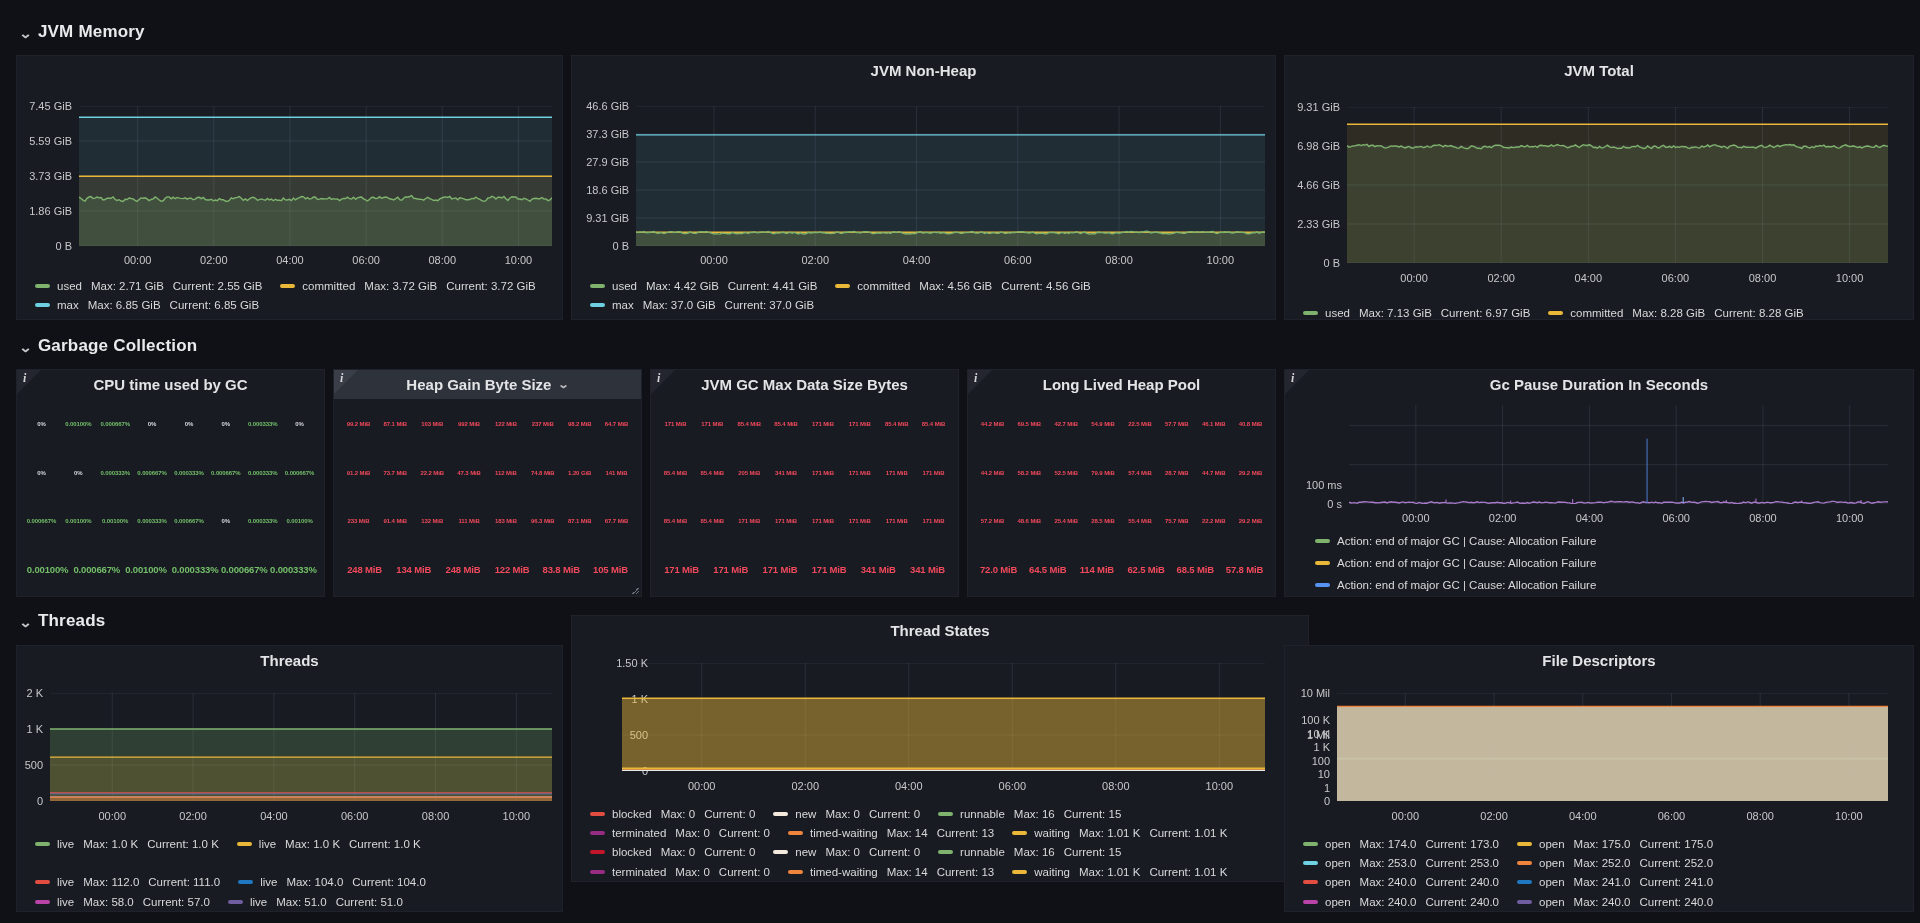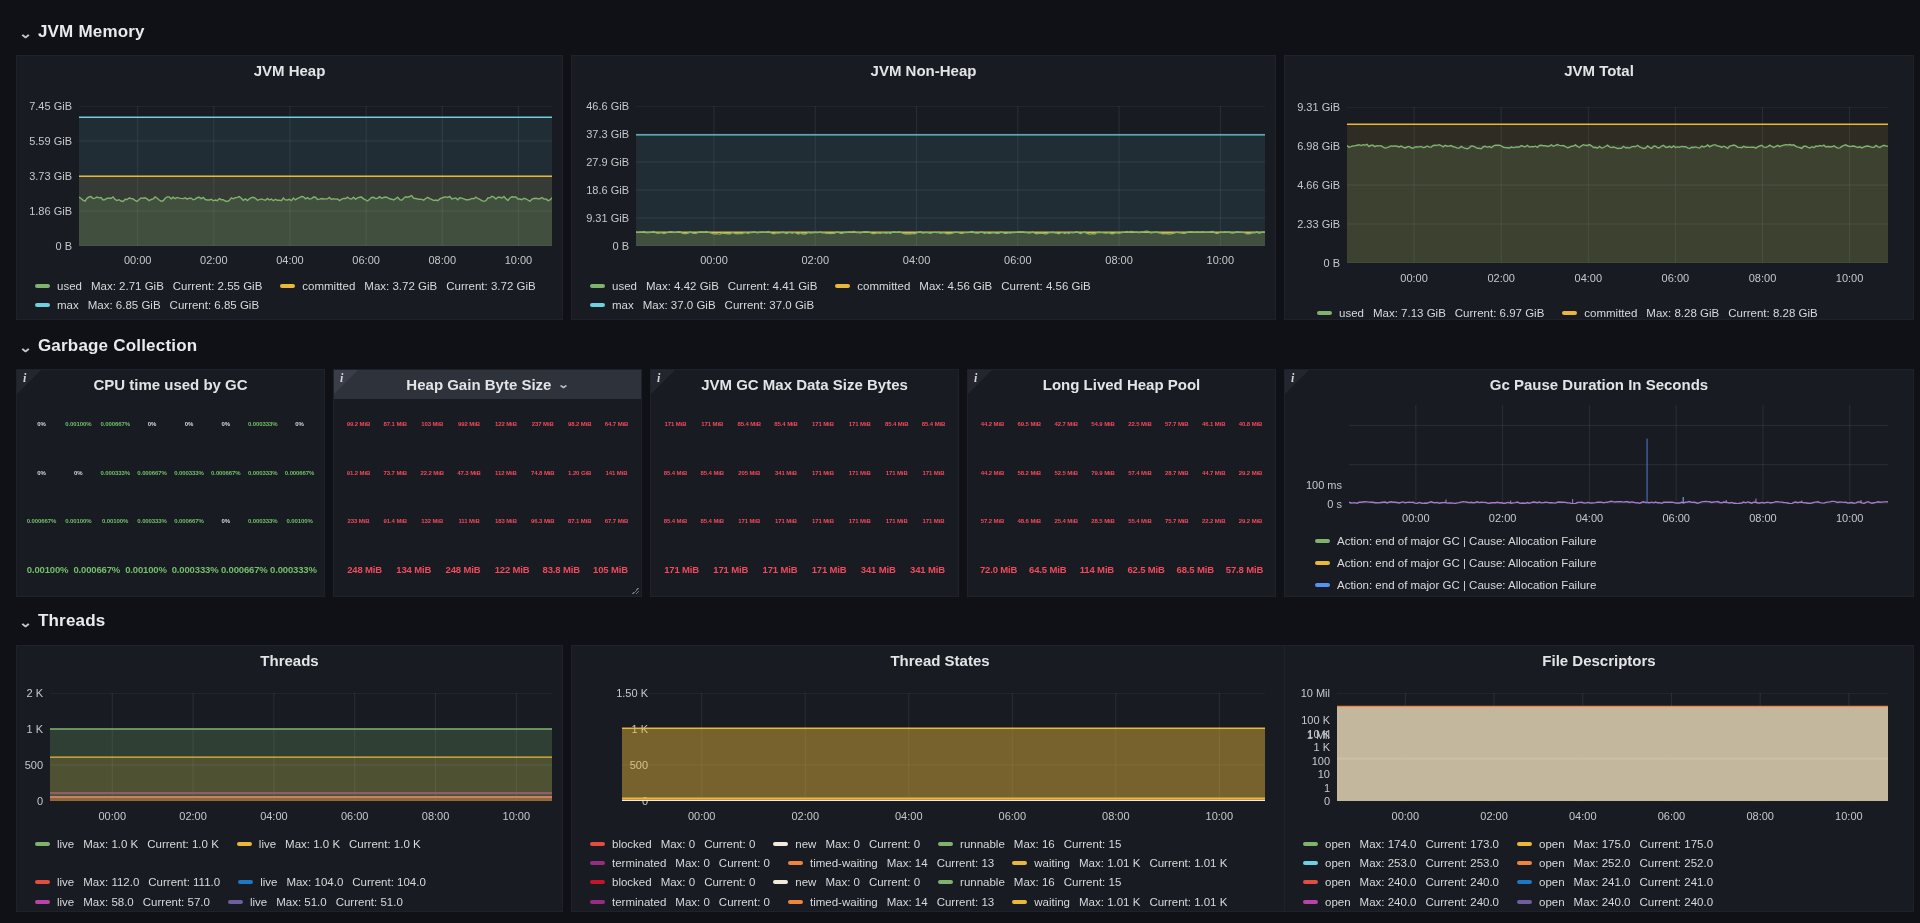--- a/index.html
+++ b/index.html
@@ -73,23 +73,20 @@
 </head>
 <body>
 
 <div class="dashboard">
 
   <div class="section-header" style="top:22px">
     <span class="chev">⌄</span>
     <span class="sec-title">JVM Memory</span>
   </div>
   <div class="panel" style="left:16px;  top:55px; width:547px; height:265px">
-      <div class="panel-header">
-        <span class="panel-title">JVM Heap</span>
-      </div>
       <div class="ylabel" style="right: 490px; top: 190px;">0 B</div>
       <div class="ylabel" style="right: 490px; top: 155px;">1.86 GiB</div>
       <div class="ylabel" style="right: 490px; top: 120px;">3.73 GiB</div>
       <div class="ylabel" style="right: 490px; top: 85px;">5.59 GiB</div>
       <div class="ylabel" style="right: 490px; top: 50px;">7.45 GiB</div>
       <div class="xlabel" style="left: 120.652px; top: 204px;">00:00</div>
       <div class="xlabel" style="left: 196.805px; top: 204px;">02:00</div>
       <div class="xlabel" style="left: 272.958px; top: 204px;">04:00</div>
       <div class="xlabel" style="left: 349.111px; top: 204px;">06:00</div>
       <div class="xlabel" style="left: 425.264px; top: 204px;">08:00</div>
@@ -212,21 +209,21 @@
         <line x1="154.18499999999997" y1="0" x2="154.18499999999997" y2="156" stroke="rgba(210,220,255,0.10)" stroke-width="1"></line>
         <line x1="241.286" y1="0" x2="241.286" y2="156" stroke="rgba(210,220,255,0.10)" stroke-width="1"></line>
         <line x1="328.387" y1="0" x2="328.387" y2="156" stroke="rgba(210,220,255,0.10)" stroke-width="1"></line>
         <line x1="415.488" y1="0" x2="415.488" y2="156" stroke="rgba(210,220,255,0.10)" stroke-width="1"></line>
         <line x1="502.589" y1="0" x2="502.589" y2="156" stroke="rgba(210,220,255,0.10)" stroke-width="1"></line>
         <path d="M0,156 L0.0,17.2 L2.0,17.2 L4.0,17.2 L6.0,17.2 L8.0,17.2 L10.0,17.2 L12.0,17.2 L14.0,17.2 L16.0,17.2 L18.0,17.2 L20.0,17.2 L22.0,17.2 L24.0,17.2 L26.0,17.2 L28.1,17.2 L30.1,17.2 L32.1,17.2 L34.1,17.2 L36.1,17.2 L38.1,17.2 L40.1,17.2 L42.1,17.2 L44.1,17.2 L46.1,17.2 L48.1,17.2 L50.1,17.2 L52.1,17.2 L54.1,17.2 L56.1,17.2 L58.1,17.2 L60.1,17.2 L62.1,17.2 L64.1,17.2 L66.1,17.2 L68.1,17.2 L70.1,17.2 L72.1,17.2 L74.1,17.2 L76.1,17.2 L78.1,17.2 L80.1,17.2 L82.2,17.2 L84.2,17.2 L86.2,17.2 L88.2,17.2 L90.2,17.2 L92.2,17.2 L94.2,17.2 L96.2,17.2 L98.2,17.2 L100.2,17.2 L102.2,17.2 L104.2,17.2 L106.2,17.2 L108.2,17.2 L110.2,17.2 L112.2,17.2 L114.2,17.2 L116.2,17.2 L118.2,17.2 L120.2,17.2 L122.2,17.2 L124.2,17.2 L126.2,17.2 L128.2,17.2 L130.2,17.2 L132.2,17.2 L134.2,17.2 L136.3,17.2 L138.3,17.2 L140.3,17.2 L142.3,17.2 L144.3,17.2 L146.3,17.2 L148.3,17.2 L150.3,17.2 L152.3,17.2 L154.3,17.2 L156.3,17.2 L158.3,17.2 L160.3,17.2 L162.3,17.2 L164.3,17.2 L166.3,17.2 L168.3,17.2 L170.3,17.2 L172.3,17.2 L174.3,17.2 L176.3,17.2 L178.3,17.2 L180.3,17.2 L182.3,17.2 L184.3,17.2 L186.3,17.2 L188.3,17.2 L190.4,17.2 L192.4,17.2 L194.4,17.2 L196.4,17.2 L198.4,17.2 L200.4,17.2 L202.4,17.2 L204.4,17.2 L206.4,17.2 L208.4,17.2 L210.4,17.2 L212.4,17.2 L214.4,17.2 L216.4,17.2 L218.4,17.2 L220.4,17.2 L222.4,17.2 L224.4,17.2 L226.4,17.2 L228.4,17.2 L230.4,17.2 L232.4,17.2 L234.4,17.2 L236.4,17.2 L238.4,17.2 L240.4,17.2 L242.4,17.2 L244.5,17.2 L246.5,17.2 L248.5,17.2 L250.5,17.2 L252.5,17.2 L254.5,17.2 L256.5,17.2 L258.5,17.2 L260.5,17.2 L262.5,17.2 L264.5,17.2 L266.5,17.2 L268.5,17.2 L270.5,17.2 L272.5,17.2 L274.5,17.2 L276.5,17.2 L278.5,17.2 L280.5,17.2 L282.5,17.2 L284.5,17.2 L286.5,17.2 L288.5,17.2 L290.5,17.2 L292.5,17.2 L294.5,17.2 L296.5,17.2 L298.6,17.2 L300.6,17.2 L302.6,17.2 L304.6,17.2 L306.6,17.2 L308.6,17.2 L310.6,17.2 L312.6,17.2 L314.6,17.2 L316.6,17.2 L318.6,17.2 L320.6,17.2 L322.6,17.2 L324.6,17.2 L326.6,17.2 L328.6,17.2 L330.6,17.2 L332.6,17.2 L334.6,17.2 L336.6,17.2 L338.6,17.2 L340.6,17.2 L342.6,17.2 L344.6,17.2 L346.6,17.2 L348.6,17.2 L350.6,17.2 L352.7,17.2 L354.7,17.2 L356.7,17.2 L358.7,17.2 L360.7,17.2 L362.7,17.2 L364.7,17.2 L366.7,17.2 L368.7,17.2 L370.7,17.2 L372.7,17.2 L374.7,17.2 L376.7,17.2 L378.7,17.2 L380.7,17.2 L382.7,17.2 L384.7,17.2 L386.7,17.2 L388.7,17.2 L390.7,17.2 L392.7,17.2 L394.7,17.2 L396.7,17.2 L398.7,17.2 L400.7,17.2 L402.7,17.2 L404.7,17.2 L406.8,17.2 L408.8,17.2 L410.8,17.2 L412.8,17.2 L414.8,17.2 L416.8,17.2 L418.8,17.2 L420.8,17.2 L422.8,17.2 L424.8,17.2 L426.8,17.2 L428.8,17.2 L430.8,17.2 L432.8,17.2 L434.8,17.2 L436.8,17.2 L438.8,17.2 L440.8,17.2 L442.8,17.2 L444.8,17.2 L446.8,17.2 L448.8,17.2 L450.8,17.2 L452.8,17.2 L454.8,17.2 L456.8,17.2 L458.8,17.2 L460.9,17.2 L462.9,17.2 L464.9,17.2 L466.9,17.2 L468.9,17.2 L470.9,17.2 L472.9,17.2 L474.9,17.2 L476.9,17.2 L478.9,17.2 L480.9,17.2 L482.9,17.2 L484.9,17.2 L486.9,17.2 L488.9,17.2 L490.9,17.2 L492.9,17.2 L494.9,17.2 L496.9,17.2 L498.9,17.2 L500.9,17.2 L502.9,17.2 L504.9,17.2 L506.9,17.2 L508.9,17.2 L510.9,17.2 L512.9,17.2 L515.0,17.2 L517.0,17.2 L519.0,17.2 L521.0,17.2 L523.0,17.2 L525.0,17.2 L527.0,17.2 L529.0,17.2 L531.0,17.2 L533.0,17.2 L535.0,17.2 L537.0,17.2 L539.0,17.2 L541.0,17.2 L541,156 Z" fill="#EAB839" fill-opacity="0.11" stroke="none"></path>
         <path d="M0.0,17.2 L2.0,17.2 L4.0,17.2 L6.0,17.2 L8.0,17.2 L10.0,17.2 L12.0,17.2 L14.0,17.2 L16.0,17.2 L18.0,17.2 L20.0,17.2 L22.0,17.2 L24.0,17.2 L26.0,17.2 L28.1,17.2 L30.1,17.2 L32.1,17.2 L34.1,17.2 L36.1,17.2 L38.1,17.2 L40.1,17.2 L42.1,17.2 L44.1,17.2 L46.1,17.2 L48.1,17.2 L50.1,17.2 L52.1,17.2 L54.1,17.2 L56.1,17.2 L58.1,17.2 L60.1,17.2 L62.1,17.2 L64.1,17.2 L66.1,17.2 L68.1,17.2 L70.1,17.2 L72.1,17.2 L74.1,17.2 L76.1,17.2 L78.1,17.2 L80.1,17.2 L82.2,17.2 L84.2,17.2 L86.2,17.2 L88.2,17.2 L90.2,17.2 L92.2,17.2 L94.2,17.2 L96.2,17.2 L98.2,17.2 L100.2,17.2 L102.2,17.2 L104.2,17.2 L106.2,17.2 L108.2,17.2 L110.2,17.2 L112.2,17.2 L114.2,17.2 L116.2,17.2 L118.2,17.2 L120.2,17.2 L122.2,17.2 L124.2,17.2 L126.2,17.2 L128.2,17.2 L130.2,17.2 L132.2,17.2 L134.2,17.2 L136.3,17.2 L138.3,17.2 L140.3,17.2 L142.3,17.2 L144.3,17.2 L146.3,17.2 L148.3,17.2 L150.3,17.2 L152.3,17.2 L154.3,17.2 L156.3,17.2 L158.3,17.2 L160.3,17.2 L162.3,17.2 L164.3,17.2 L166.3,17.2 L168.3,17.2 L170.3,17.2 L172.3,17.2 L174.3,17.2 L176.3,17.2 L178.3,17.2 L180.3,17.2 L182.3,17.2 L184.3,17.2 L186.3,17.2 L188.3,17.2 L190.4,17.2 L192.4,17.2 L194.4,17.2 L196.4,17.2 L198.4,17.2 L200.4,17.2 L202.4,17.2 L204.4,17.2 L206.4,17.2 L208.4,17.2 L210.4,17.2 L212.4,17.2 L214.4,17.2 L216.4,17.2 L218.4,17.2 L220.4,17.2 L222.4,17.2 L224.4,17.2 L226.4,17.2 L228.4,17.2 L230.4,17.2 L232.4,17.2 L234.4,17.2 L236.4,17.2 L238.4,17.2 L240.4,17.2 L242.4,17.2 L244.5,17.2 L246.5,17.2 L248.5,17.2 L250.5,17.2 L252.5,17.2 L254.5,17.2 L256.5,17.2 L258.5,17.2 L260.5,17.2 L262.5,17.2 L264.5,17.2 L266.5,17.2 L268.5,17.2 L270.5,17.2 L272.5,17.2 L274.5,17.2 L276.5,17.2 L278.5,17.2 L280.5,17.2 L282.5,17.2 L284.5,17.2 L286.5,17.2 L288.5,17.2 L290.5,17.2 L292.5,17.2 L294.5,17.2 L296.5,17.2 L298.6,17.2 L300.6,17.2 L302.6,17.2 L304.6,17.2 L306.6,17.2 L308.6,17.2 L310.6,17.2 L312.6,17.2 L314.6,17.2 L316.6,17.2 L318.6,17.2 L320.6,17.2 L322.6,17.2 L324.6,17.2 L326.6,17.2 L328.6,17.2 L330.6,17.2 L332.6,17.2 L334.6,17.2 L336.6,17.2 L338.6,17.2 L340.6,17.2 L342.6,17.2 L344.6,17.2 L346.6,17.2 L348.6,17.2 L350.6,17.2 L352.7,17.2 L354.7,17.2 L356.7,17.2 L358.7,17.2 L360.7,17.2 L362.7,17.2 L364.7,17.2 L366.7,17.2 L368.7,17.2 L370.7,17.2 L372.7,17.2 L374.7,17.2 L376.7,17.2 L378.7,17.2 L380.7,17.2 L382.7,17.2 L384.7,17.2 L386.7,17.2 L388.7,17.2 L390.7,17.2 L392.7,17.2 L394.7,17.2 L396.7,17.2 L398.7,17.2 L400.7,17.2 L402.7,17.2 L404.7,17.2 L406.8,17.2 L408.8,17.2 L410.8,17.2 L412.8,17.2 L414.8,17.2 L416.8,17.2 L418.8,17.2 L420.8,17.2 L422.8,17.2 L424.8,17.2 L426.8,17.2 L428.8,17.2 L430.8,17.2 L432.8,17.2 L434.8,17.2 L436.8,17.2 L438.8,17.2 L440.8,17.2 L442.8,17.2 L444.8,17.2 L446.8,17.2 L448.8,17.2 L450.8,17.2 L452.8,17.2 L454.8,17.2 L456.8,17.2 L458.8,17.2 L460.9,17.2 L462.9,17.2 L464.9,17.2 L466.9,17.2 L468.9,17.2 L470.9,17.2 L472.9,17.2 L474.9,17.2 L476.9,17.2 L478.9,17.2 L480.9,17.2 L482.9,17.2 L484.9,17.2 L486.9,17.2 L488.9,17.2 L490.9,17.2 L492.9,17.2 L494.9,17.2 L496.9,17.2 L498.9,17.2 L500.9,17.2 L502.9,17.2 L504.9,17.2 L506.9,17.2 L508.9,17.2 L510.9,17.2 L512.9,17.2 L515.0,17.2 L517.0,17.2 L519.0,17.2 L521.0,17.2 L523.0,17.2 L525.0,17.2 L527.0,17.2 L529.0,17.2 L531.0,17.2 L533.0,17.2 L535.0,17.2 L537.0,17.2 L539.0,17.2 L541.0,17.2" fill="none" stroke="#EAB839" stroke-width="1.4"></path>
         <path d="M0,156 L0.0,38.6 L2.0,40.2 L4.0,39.7 L6.0,38.9 L8.0,38.9 L10.0,38.2 L12.0,37.7 L14.0,38.6 L16.0,37.7 L18.0,38.1 L20.0,37.3 L22.0,39.5 L24.0,38.3 L26.0,38.3 L28.1,39.7 L30.1,38.7 L32.1,38.9 L34.1,38.7 L36.1,40.2 L38.1,41.1 L40.1,40.7 L42.1,39.9 L44.1,38.9 L46.1,39.2 L48.1,38.9 L50.1,39.3 L52.1,40.0 L54.1,39.1 L56.1,40.2 L58.1,41.0 L60.1,40.0 L62.1,39.4 L64.1,40.8 L66.1,41.3 L68.1,40.0 L70.1,40.0 L72.1,39.9 L74.1,39.4 L76.1,40.6 L78.1,40.3 L80.1,39.0 L82.2,40.1 L84.2,40.0 L86.2,38.5 L88.2,38.2 L90.2,38.4 L92.2,37.7 L94.2,38.5 L96.2,39.8 L98.2,38.3 L100.2,39.2 L102.2,39.0 L104.2,38.6 L106.2,39.8 L108.2,40.1 L110.2,41.1 L112.2,41.0 L114.2,39.4 L116.2,40.7 L118.2,41.3 L120.2,41.7 L122.2,40.8 L124.2,38.9 L126.2,39.2 L128.2,40.2 L130.2,41.3 L132.2,41.2 L134.2,41.7 L136.3,39.7 L138.3,39.2 L140.3,40.3 L142.3,39.5 L144.3,40.7 L146.3,39.1 L148.3,38.2 L150.3,38.1 L152.3,38.2 L154.3,38.8 L156.3,40.3 L158.3,40.6 L160.3,40.7 L162.3,41.0 L164.3,40.0 L166.3,40.6 L168.3,40.3 L170.3,39.9 L172.3,40.0 L174.3,38.6 L176.3,39.5 L178.3,39.8 L180.3,38.3 L182.3,40.1 L184.3,39.6 L186.3,39.8 L188.3,39.2 L190.4,40.4 L192.4,38.5 L194.4,38.3 L196.4,38.8 L198.4,38.6 L200.4,39.5 L202.4,39.0 L204.4,37.9 L206.4,39.3 L208.4,38.3 L210.4,37.6 L212.4,38.4 L214.4,38.6 L216.4,38.5 L218.4,39.5 L220.4,40.8 L222.4,40.3 L224.4,39.2 L226.4,39.1 L228.4,37.9 L230.4,39.4 L232.4,40.5 L234.4,38.8 L236.4,37.7 L238.4,38.3 L240.4,38.5 L242.4,37.6 L244.5,38.8 L246.5,40.5 L248.5,40.3 L250.5,41.2 L252.5,39.5 L254.5,41.0 L256.5,40.6 L258.5,39.5 L260.5,38.1 L262.5,39.8 L264.5,40.6 L266.5,40.0 L268.5,40.7 L270.5,41.5 L272.5,41.3 L274.5,41.3 L276.5,39.3 L278.5,40.8 L280.5,40.5 L282.5,41.1 L284.5,39.8 L286.5,39.4 L288.5,39.7 L290.5,38.3 L292.5,39.8 L294.5,40.7 L296.5,41.5 L298.6,41.0 L300.6,38.9 L302.6,40.5 L304.6,41.3 L306.6,39.2 L308.6,39.3 L310.6,40.7 L312.6,40.7 L314.6,39.0 L316.6,38.3 L318.6,40.2 L320.6,40.2 L322.6,39.4 L324.6,40.7 L326.6,38.9 L328.6,40.5 L330.6,39.9 L332.6,40.3 L334.6,39.4 L336.6,39.7 L338.6,39.6 L340.6,40.9 L342.6,41.5 L344.6,40.2 L346.6,40.5 L348.6,39.9 L350.6,40.6 L352.7,40.9 L354.7,39.1 L356.7,40.0 L358.7,39.3 L360.7,37.9 L362.7,39.8 L364.7,38.7 L366.7,37.9 L368.7,37.9 L370.7,39.1 L372.7,39.3 L374.7,40.4 L376.7,39.2 L378.7,40.2 L380.7,41.3 L382.7,39.2 L384.7,38.6 L386.7,38.0 L388.7,38.6 L390.7,40.2 L392.7,40.4 L394.7,40.7 L396.7,39.4 L398.7,40.2 L400.7,40.3 L402.7,40.4 L404.7,40.2 L406.8,40.2 L408.8,41.1 L410.8,39.9 L412.8,39.0 L414.8,38.2 L416.8,40.2 L418.8,40.4 L420.8,39.6 L422.8,38.2 L424.8,39.5 L426.8,40.5 L428.8,39.3 L430.8,38.4 L432.8,39.6 L434.8,38.7 L436.8,38.1 L438.8,37.6 L440.8,37.9 L442.8,37.5 L444.8,38.2 L446.8,37.7 L448.8,39.3 L450.8,40.1 L452.8,40.5 L454.8,41.3 L456.8,39.2 L458.8,39.3 L460.9,40.3 L462.9,41.0 L464.9,39.7 L466.9,40.7 L468.9,39.1 L470.9,39.4 L472.9,38.6 L474.9,39.1 L476.9,38.2 L478.9,40.0 L480.9,39.5 L482.9,39.8 L484.9,39.8 L486.9,38.9 L488.9,40.1 L490.9,41.1 L492.9,40.9 L494.9,39.4 L496.9,38.3 L498.9,37.8 L500.9,39.0 L502.9,39.6 L504.9,39.2 L506.9,39.0 L508.9,39.8 L510.9,40.5 L512.9,39.8 L515.0,40.9 L517.0,39.8 L519.0,39.3 L521.0,39.0 L523.0,39.6 L525.0,40.4 L527.0,40.3 L529.0,38.5 L531.0,39.9 L533.0,40.5 L535.0,39.0 L537.0,38.3 L539.0,39.1 L541.0,39.1 L541,156 Z" fill="#7EB26D" fill-opacity="0.17" stroke="none"></path>
         <path d="M0.0,38.6 L2.0,40.2 L4.0,39.7 L6.0,38.9 L8.0,38.9 L10.0,38.2 L12.0,37.7 L14.0,38.6 L16.0,37.7 L18.0,38.1 L20.0,37.3 L22.0,39.5 L24.0,38.3 L26.0,38.3 L28.1,39.7 L30.1,38.7 L32.1,38.9 L34.1,38.7 L36.1,40.2 L38.1,41.1 L40.1,40.7 L42.1,39.9 L44.1,38.9 L46.1,39.2 L48.1,38.9 L50.1,39.3 L52.1,40.0 L54.1,39.1 L56.1,40.2 L58.1,41.0 L60.1,40.0 L62.1,39.4 L64.1,40.8 L66.1,41.3 L68.1,40.0 L70.1,40.0 L72.1,39.9 L74.1,39.4 L76.1,40.6 L78.1,40.3 L80.1,39.0 L82.2,40.1 L84.2,40.0 L86.2,38.5 L88.2,38.2 L90.2,38.4 L92.2,37.7 L94.2,38.5 L96.2,39.8 L98.2,38.3 L100.2,39.2 L102.2,39.0 L104.2,38.6 L106.2,39.8 L108.2,40.1 L110.2,41.1 L112.2,41.0 L114.2,39.4 L116.2,40.7 L118.2,41.3 L120.2,41.7 L122.2,40.8 L124.2,38.9 L126.2,39.2 L128.2,40.2 L130.2,41.3 L132.2,41.2 L134.2,41.7 L136.3,39.7 L138.3,39.2 L140.3,40.3 L142.3,39.5 L144.3,40.7 L146.3,39.1 L148.3,38.2 L150.3,38.1 L152.3,38.2 L154.3,38.8 L156.3,40.3 L158.3,40.6 L160.3,40.7 L162.3,41.0 L164.3,40.0 L166.3,40.6 L168.3,40.3 L170.3,39.9 L172.3,40.0 L174.3,38.6 L176.3,39.5 L178.3,39.8 L180.3,38.3 L182.3,40.1 L184.3,39.6 L186.3,39.8 L188.3,39.2 L190.4,40.4 L192.4,38.5 L194.4,38.3 L196.4,38.8 L198.4,38.6 L200.4,39.5 L202.4,39.0 L204.4,37.9 L206.4,39.3 L208.4,38.3 L210.4,37.6 L212.4,38.4 L214.4,38.6 L216.4,38.5 L218.4,39.5 L220.4,40.8 L222.4,40.3 L224.4,39.2 L226.4,39.1 L228.4,37.9 L230.4,39.4 L232.4,40.5 L234.4,38.8 L236.4,37.7 L238.4,38.3 L240.4,38.5 L242.4,37.6 L244.5,38.8 L246.5,40.5 L248.5,40.3 L250.5,41.2 L252.5,39.5 L254.5,41.0 L256.5,40.6 L258.5,39.5 L260.5,38.1 L262.5,39.8 L264.5,40.6 L266.5,40.0 L268.5,40.7 L270.5,41.5 L272.5,41.3 L274.5,41.3 L276.5,39.3 L278.5,40.8 L280.5,40.5 L282.5,41.1 L284.5,39.8 L286.5,39.4 L288.5,39.7 L290.5,38.3 L292.5,39.8 L294.5,40.7 L296.5,41.5 L298.6,41.0 L300.6,38.9 L302.6,40.5 L304.6,41.3 L306.6,39.2 L308.6,39.3 L310.6,40.7 L312.6,40.7 L314.6,39.0 L316.6,38.3 L318.6,40.2 L320.6,40.2 L322.6,39.4 L324.6,40.7 L326.6,38.9 L328.6,40.5 L330.6,39.9 L332.6,40.3 L334.6,39.4 L336.6,39.7 L338.6,39.6 L340.6,40.9 L342.6,41.5 L344.6,40.2 L346.6,40.5 L348.6,39.9 L350.6,40.6 L352.7,40.9 L354.7,39.1 L356.7,40.0 L358.7,39.3 L360.7,37.9 L362.7,39.8 L364.7,38.7 L366.7,37.9 L368.7,37.9 L370.7,39.1 L372.7,39.3 L374.7,40.4 L376.7,39.2 L378.7,40.2 L380.7,41.3 L382.7,39.2 L384.7,38.6 L386.7,38.0 L388.7,38.6 L390.7,40.2 L392.7,40.4 L394.7,40.7 L396.7,39.4 L398.7,40.2 L400.7,40.3 L402.7,40.4 L404.7,40.2 L406.8,40.2 L408.8,41.1 L410.8,39.9 L412.8,39.0 L414.8,38.2 L416.8,40.2 L418.8,40.4 L420.8,39.6 L422.8,38.2 L424.8,39.5 L426.8,40.5 L428.8,39.3 L430.8,38.4 L432.8,39.6 L434.8,38.7 L436.8,38.1 L438.8,37.6 L440.8,37.9 L442.8,37.5 L444.8,38.2 L446.8,37.7 L448.8,39.3 L450.8,40.1 L452.8,40.5 L454.8,41.3 L456.8,39.2 L458.8,39.3 L460.9,40.3 L462.9,41.0 L464.9,39.7 L466.9,40.7 L468.9,39.1 L470.9,39.4 L472.9,38.6 L474.9,39.1 L476.9,38.2 L478.9,40.0 L480.9,39.5 L482.9,39.8 L484.9,39.8 L486.9,38.9 L488.9,40.1 L490.9,41.1 L492.9,40.9 L494.9,39.4 L496.9,38.3 L498.9,37.8 L500.9,39.0 L502.9,39.6 L504.9,39.2 L506.9,39.0 L508.9,39.8 L510.9,40.5 L512.9,39.8 L515.0,40.9 L517.0,39.8 L519.0,39.3 L521.0,39.0 L523.0,39.6 L525.0,40.4 L527.0,40.3 L529.0,38.5 L531.0,39.9 L533.0,40.5 L535.0,39.0 L537.0,38.3 L539.0,39.1 L541.0,39.1" fill="none" stroke="#7EB26D" stroke-width="1.4"></path>
       </svg>
-      <div class="legend" style="left: 32px; right: 8px; top: 247px; height: 23px; overflow: hidden;">
+      <div class="legend" style="left: 18px; right: 8px; top: 247px; height: 23px; overflow: hidden;">
         <div class="legend-row" style="top: 0px; height: 19px;">
           <span class="legend-item">
             <span class="legend-swatch" style="background: rgb(126, 178, 109);"></span>
             <span class="legend-text"><span>used</span><span class="lmax">Max: 7.13 GiB</span><span class="lcur">Current: 6.97 GiB</span></span>
           </span>
           <span class="legend-item">
             <span class="legend-swatch" style="background: rgb(234, 184, 57);"></span>
             <span class="legend-text"><span>committed</span><span class="lmax">Max: 8.28 GiB</span><span class="lcur">Current: 8.28 GiB</span></span>
           </span>
         </div>
@@ -543,21 +540,21 @@
             <span class="legend-swatch" style="background: rgb(186, 67, 169);"></span>
             <span class="legend-text"><span>live</span><span class="lmax">Max: 58.0</span><span class="lcur">Current: 57.0</span></span>
           </span>
           <span class="legend-item">
             <span class="legend-swatch" style="background: rgb(112, 93, 160);"></span>
             <span class="legend-text"><span>live</span><span class="lmax">Max: 51.0</span><span class="lcur">Current: 51.0</span></span>
           </span>
         </div>
       </div>
     </div>
-  <div class="panel" style="left:571px; top:645px; width:738px; height:267px">
+  <div class="panel" style="left:571px; top:615px; width:738px; height:267px">
       <div class="panel-header">
         <span class="panel-title">Thread States</span>
       </div>
       <div class="ylabel" style="right: 660px; top: 155px;">0</div>
       <div class="ylabel" style="right: 660px; top: 119px;">500</div>
       <div class="ylabel" style="right: 660px; top: 83px;">1 K</div>
       <div class="ylabel" style="right: 660px; top: 47px;">1.50 K</div>
       <div class="xlabel" style="left: 129.732px; top: 170px;">00:00</div>
       <div class="xlabel" style="left: 233.255px; top: 170px;">02:00</div>
       <div class="xlabel" style="left: 336.778px; top: 170px;">04:00</div>

